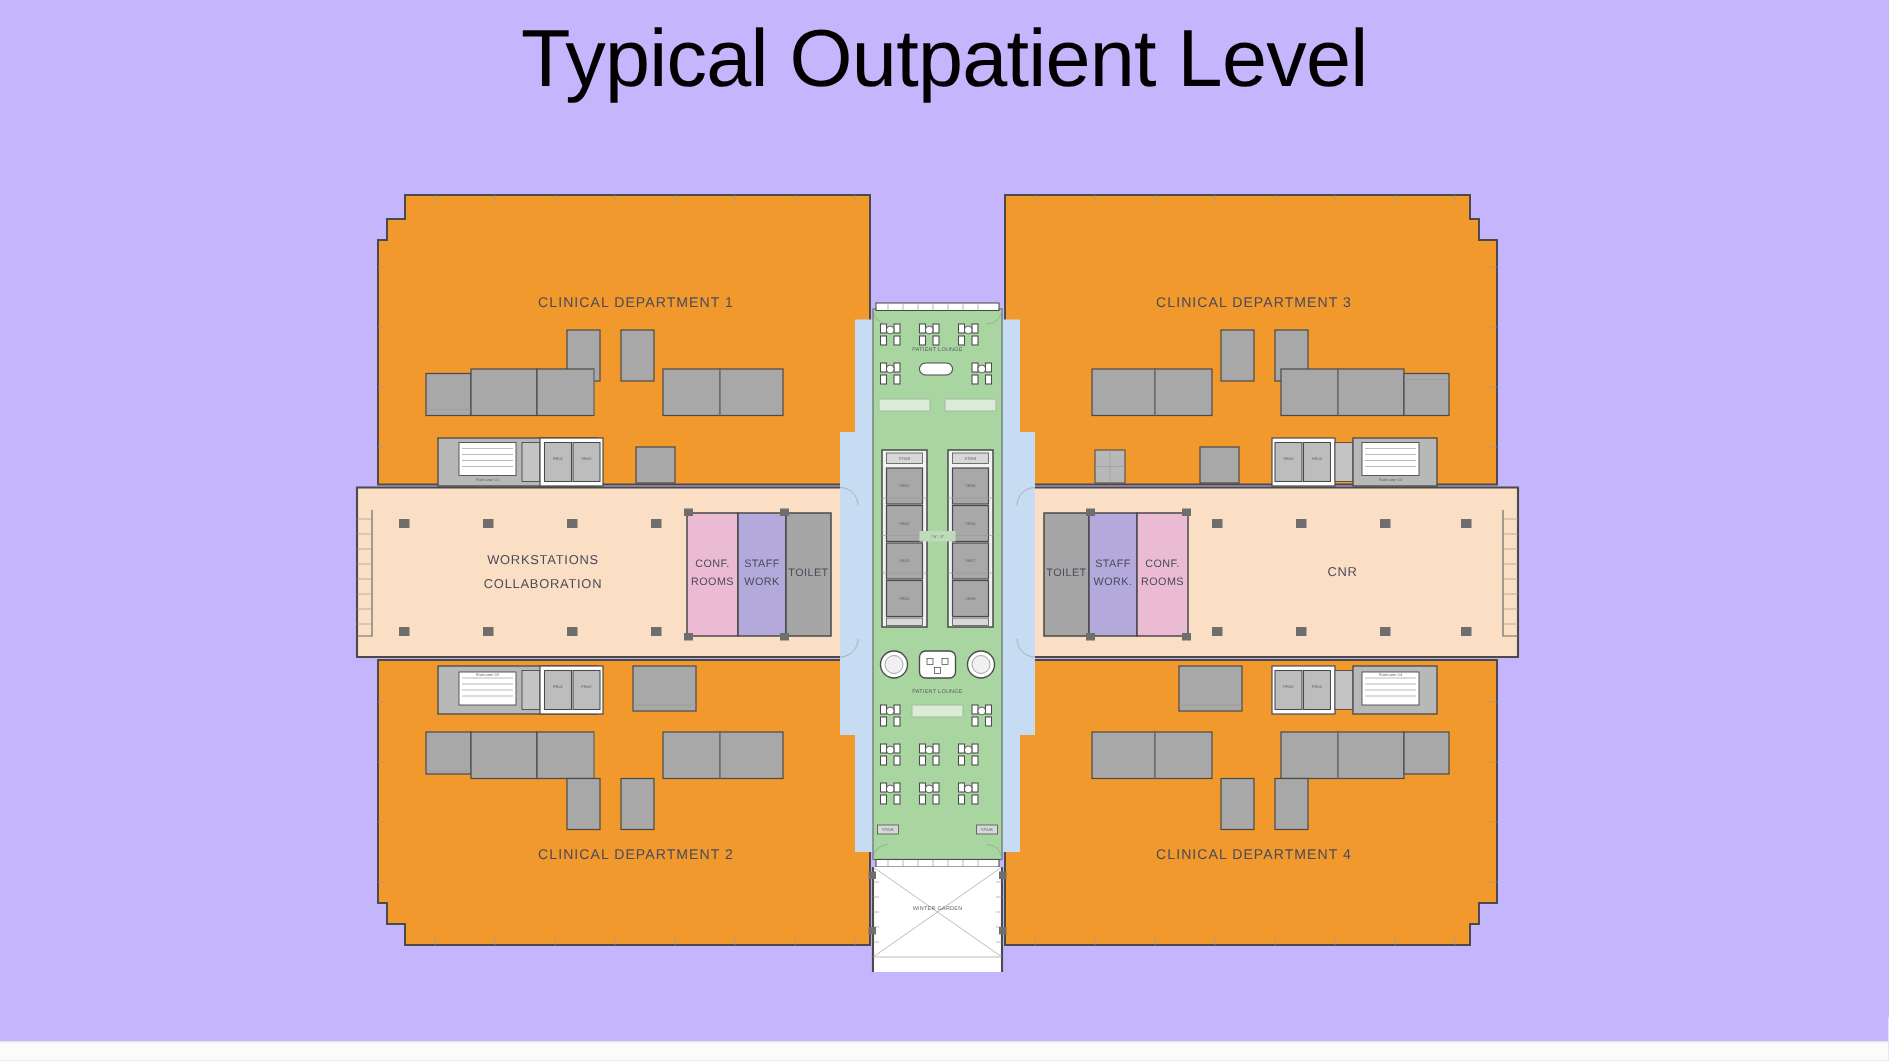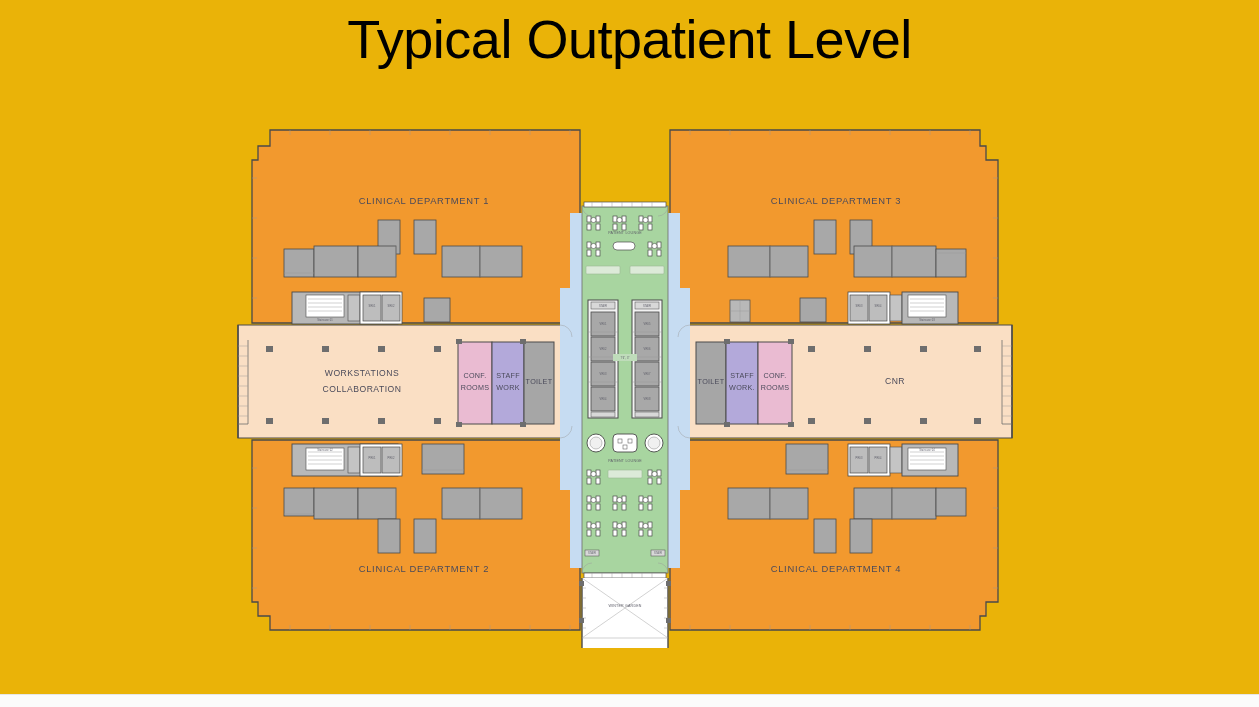--- a/index.html
+++ b/index.html
@@ -6,21 +6,21 @@
   html, body {
     margin: 0; padding: 0;
     width: 1259px; height: 707px;
     background: #ffffff;
     font-family: "Liberation Sans", sans-serif;
     overflow: hidden;
   }
   #slide {
     position: relative;
     width: 1259px; height: 707px;
-    background: #eab308;
+    background: #c4b5fd;
   }
   #slide-title {
     position: absolute;
     top: 8px; left: 0; width: 1259px;
     text-align: center;
     font-size: 54px;
     font-weight: 400;
     color: #000000;
     letter-spacing: -0.5px;
     font-family: "Liberation Sans", sans-serif;

